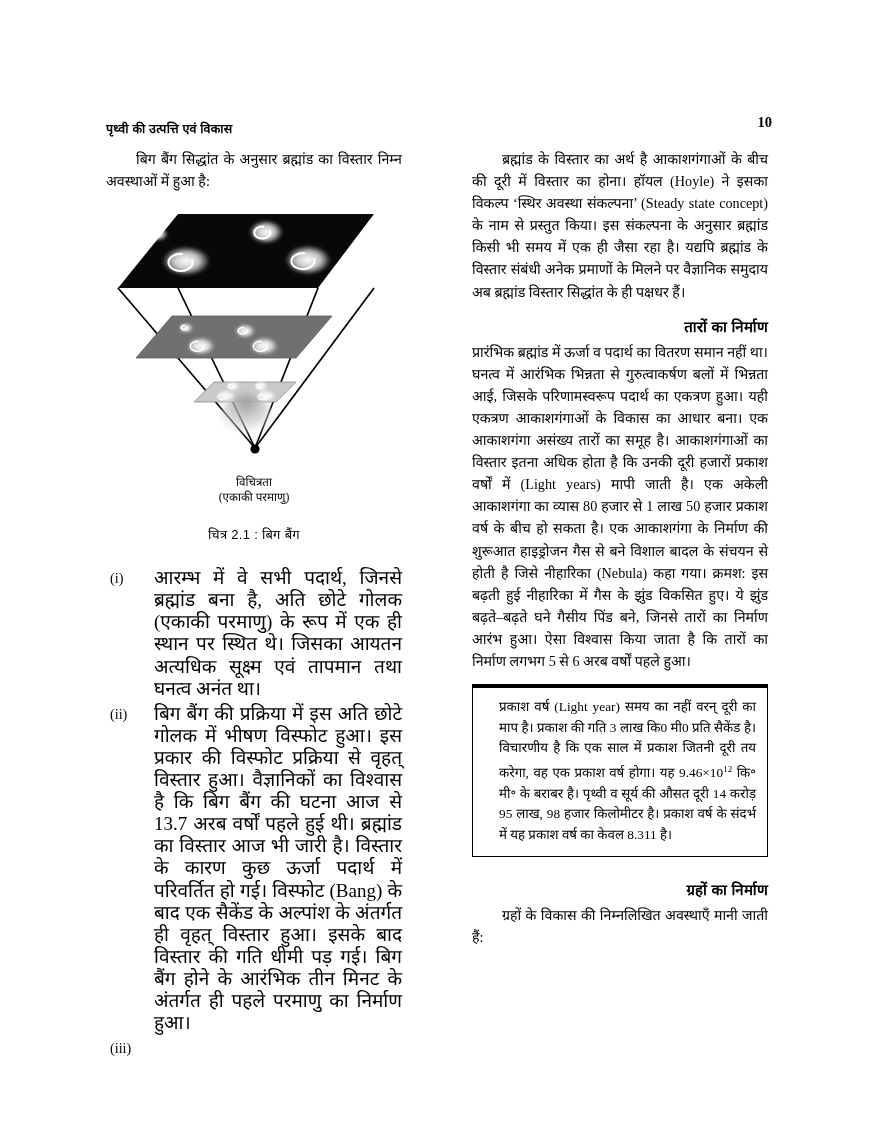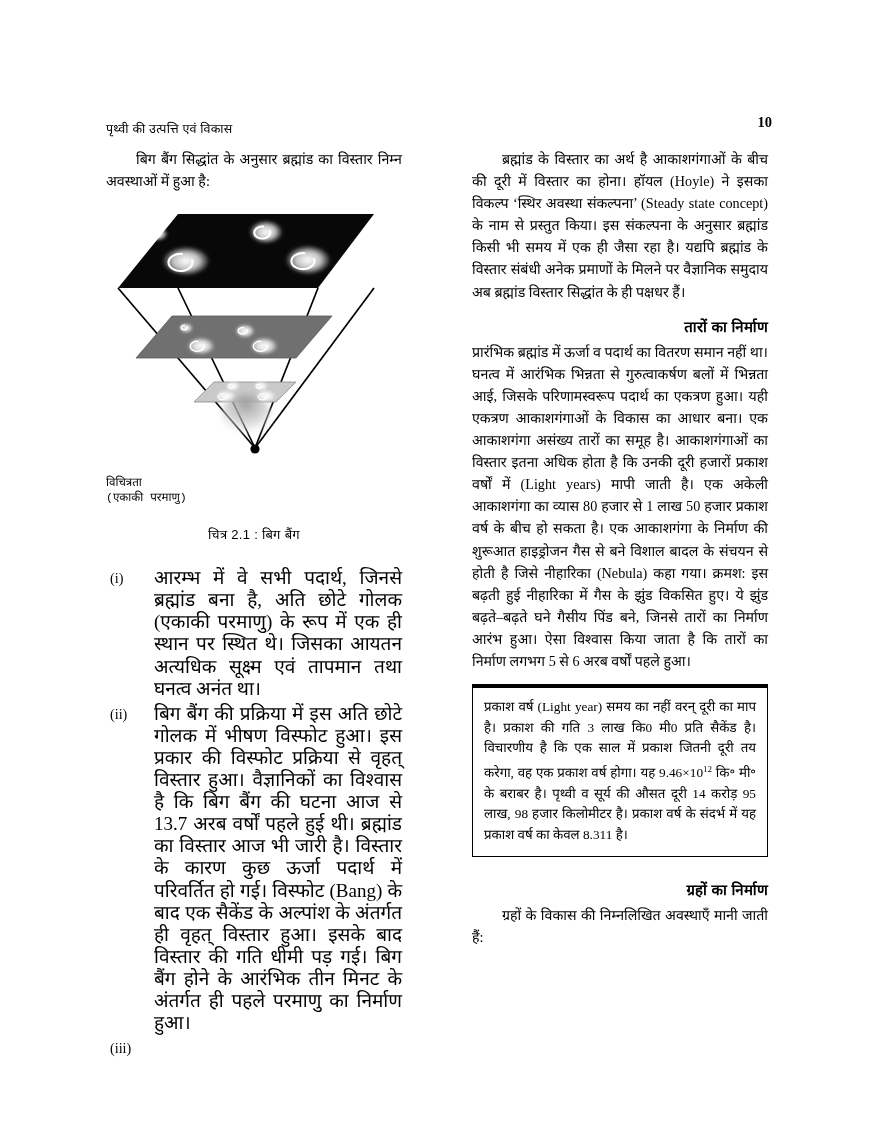--- a/index.html
+++ b/index.html
@@ -21,21 +21,21 @@
     width: 875px;
     height: 1140px;
   }
   
   .running-head {
     position: absolute;
     left: 106px;
     top: 120px;
     font-size: 12.5px;
     font-family: "Liberation Sans", "DejaVu Sans", sans-serif;
-    font-weight: normal;
+    font-weight: bold;
     letter-spacing: .2px;
   }
   .page-number {
     position: absolute;
     right: 103px;
     top: 114px;
     font-size: 14.5px;
     font-weight: bold;
     font-family: "Liberation Serif", serif;
   }
@@ -99,40 +99,40 @@
     position: relative;
     width: 296px;
     margin-top: 14px;
   }
   .figure-canvas {
     position: relative;
     width: 296px;
     height: 270px;
   }
   .fig-singularity-label {
-    text-align: left;
+    text-align: center;
     font-size: 11.6px;
     line-height: 15px;
-    font-family: Liberation Mono, monospace;
+    font-family: Liberation Serif, serif;
     margin-top: -1px;
   }
   .fig-caption {
     text-align: center;
     font-size: 13px;
     font-family: "Liberation Sans", "DejaVu Sans", sans-serif;
     font-weight: normal;
     margin-top: 20px;
     letter-spacing: .3px;
   }
 
   
   .callout {
     border: 1.2px solid #000;
     border-top: 4px solid #000;
-    padding: 9px 11px 10px 11px;
+    padding: 9px 11px 10px 26px;
     margin-top: 12px;
     box-sizing: border-box;
   }
   .callout p {
     margin: 0;
     font-size: 13.3px;
     line-height: 20.6px;
     text-align: justify;
     font-family: "Liberation Serif", "DejaVu Serif", serif;
   }

